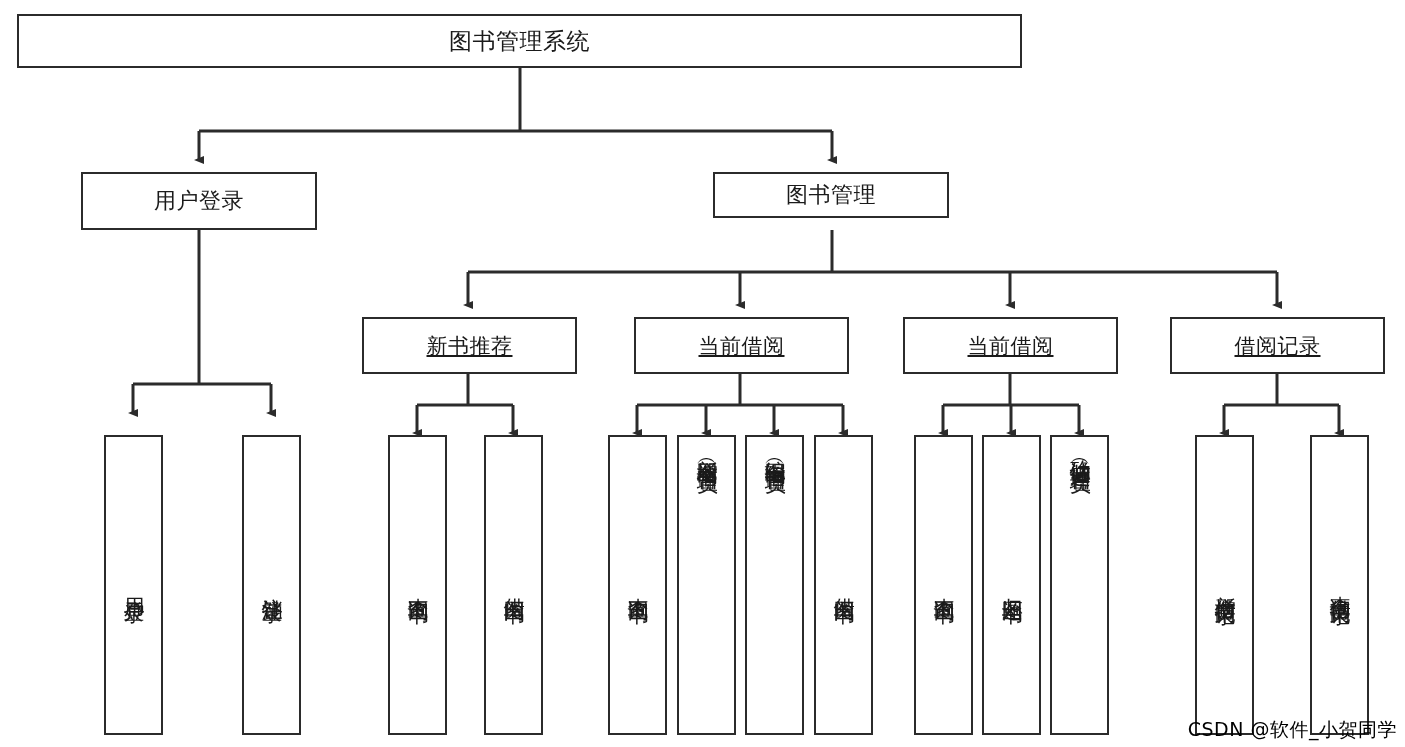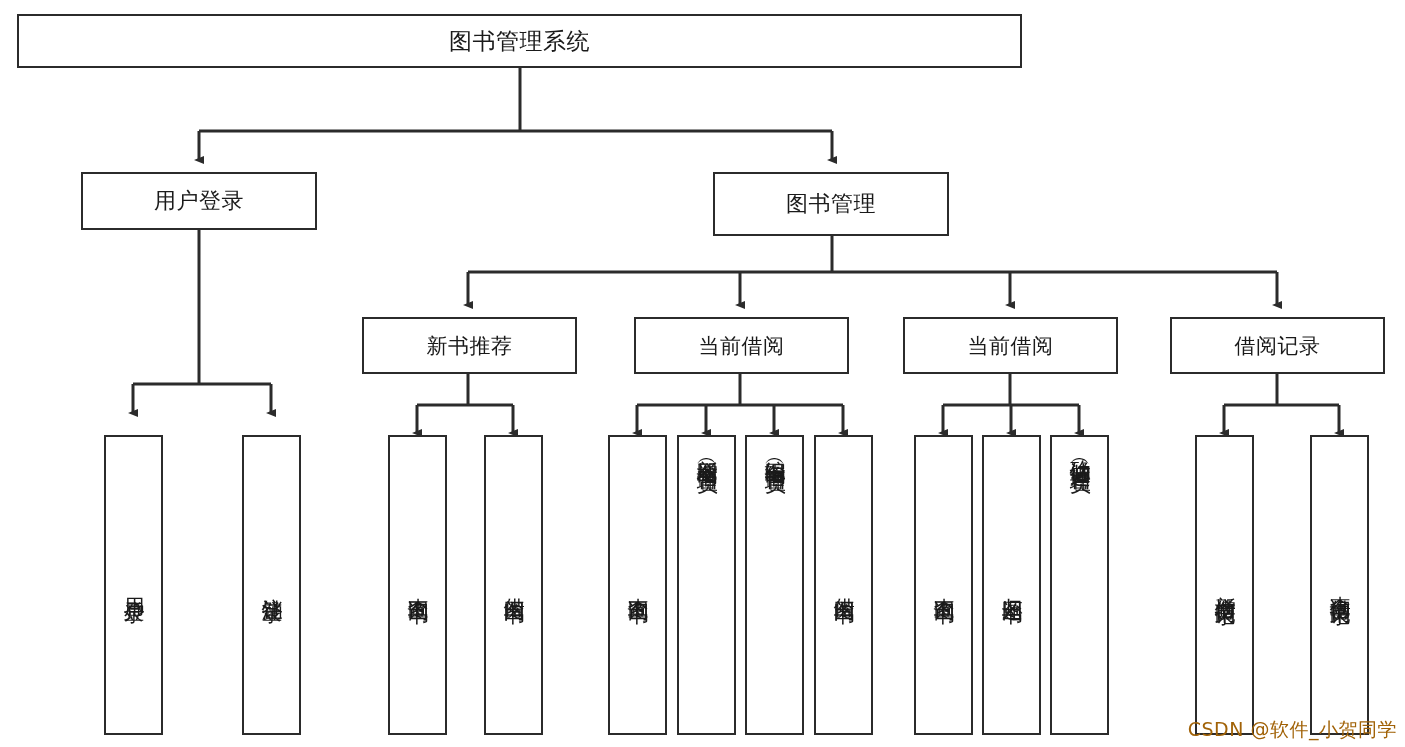--- a/index.html
+++ b/index.html
@@ -43,20 +43,21 @@
     letter-spacing: 0.5px;
   }
   .node.root .node-label {
     font-size: 23px;
   }
   .node.level2 .node-label {
     font-size: 22px;
   }
   .node.level3 .node-label {
     font-size: 21px;
+    text-decoration: underline;
   }
   .node.leaf {
     align-items: center;
     justify-content: center;
     padding: 6px 0;
   }
   .node.leaf .node-label {
     writing-mode: vertical-rl;
     text-orientation: upright;
     font-size: 21px;
@@ -65,21 +66,21 @@
     white-space: nowrap;
   }
   .node.leaf.top-align {
     align-items: flex-start;
   }
   #watermark {
     position: absolute;
     right: 8px;
     bottom: 4px;
     font-size: 19px;
-    color: #a16207;
+    color: #000000;
     white-space: nowrap;
     letter-spacing: 0.5px;
   }
 </style>
 </head>
 <body>
 
 <div id="diagram-root">
 
   <svg id="edge-layer" viewBox="0 0 1405 747" width="1405" height="747" xmlns="http://www.w3.org/2000/svg">
@@ -132,21 +133,21 @@
     </g>
   </svg>
 
   <div class="node root" style="left:17px; top:14px; width:1005px; height:54px;">
     <span class="node-label">图书管理系统</span>
   </div>
 
   <div class="node level2" style="left:81px; top:172px; width:236px; height:58px;">
     <span class="node-label">用户登录</span>
   </div>
-  <div class="node level2" style="left:713px; top:172px; width:236px; height:64px;">
+  <div class="node level2" style="left:713px; top:172px; width:236px; height:46px;">
     <span class="node-label">图书管理</span>
   </div>
 
   <div class="node level3" style="left:362px; top:317px; width:215px; height:57px;">
     <span class="node-label">新书推荐</span>
   </div>
   <div class="node level3" style="left:634px; top:317px; width:215px; height:57px;">
     <span class="node-label">当前借阅</span>
   </div>
   <div class="node level3" style="left:1170px; top:317px; width:215px; height:57px;">

